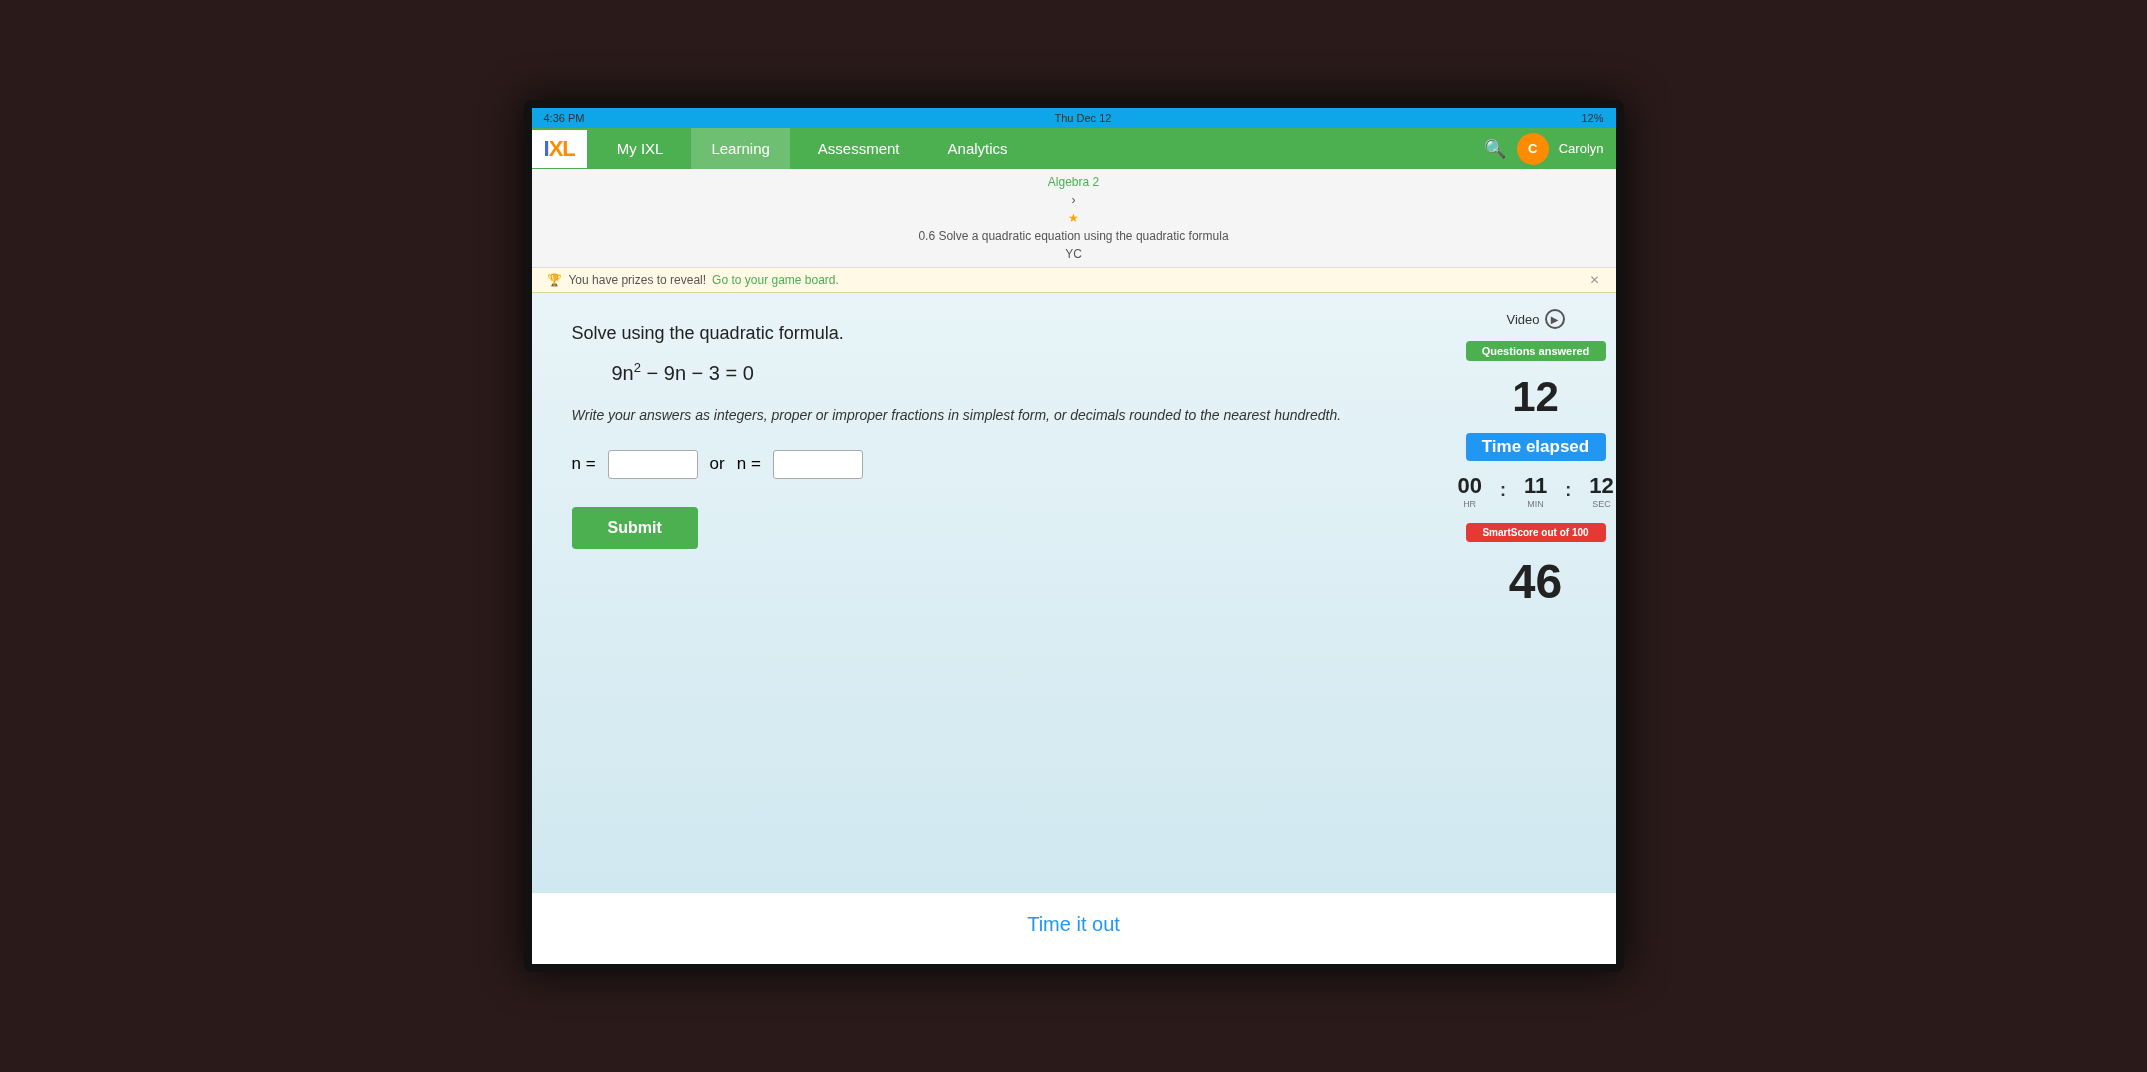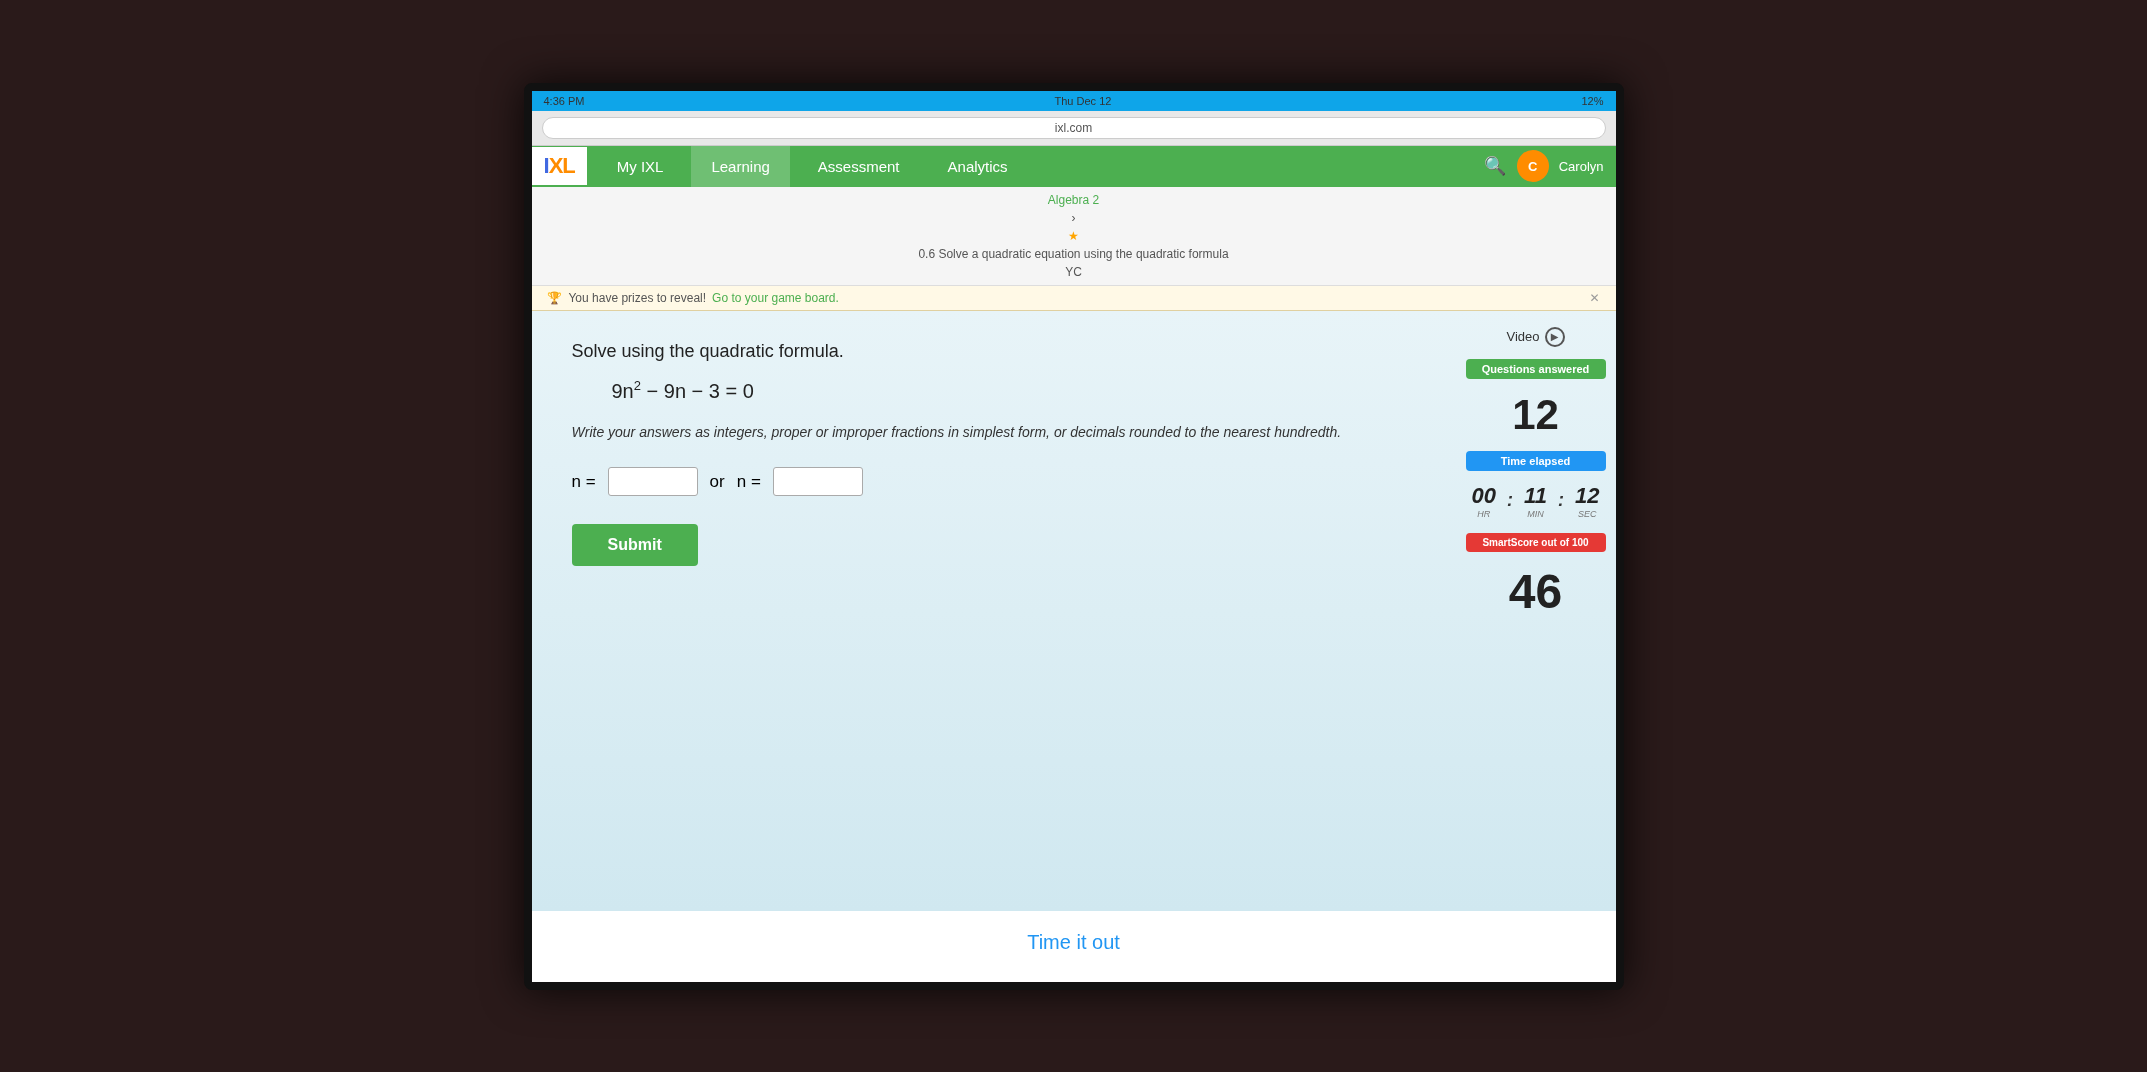--- a/index.html
+++ b/index.html
@@ -234,32 +234,31 @@
       font-size: 42px;
       font-weight: bold;
       color: #222;
       text-align: center;
     }
     .time-elapsed-badge {
       background: #2196f3;
       color: white;
       border-radius: 4px;
       padding: 4px 10px;
-      font-size: 11px;
+      font-size: 17px;
       font-weight: bold;
       text-align: center;
       width: 100%;
     }
     .timer-display {
       display: flex;
       align-items: flex-end;
-      gap: 11px;
+      gap: 18px;
       font-size: 13px;
       color: #333;
-      font-style: italic;
     }
     .timer-num {
       font-size: 22px;
       font-weight: bold;
       color: #222;
     }
     .timer-label {
       font-size: 9px;
       color: #777;
       margin-bottom: 2px;
@@ -300,23 +299,20 @@
 <body>
 
 <div class="screen-container">
 
   <div class="status-bar">
     <span>4:36 PM</span>
     <span>Thu Dec 12</span>
     <span>12%</span>
   </div>
 
-  <div class="browser-chrome">
-    <div class="url-bar">ixl.com</div>
-  </div>
 
   <div class="nav-bar">
     <div class="logo-box">
       <span class="logo-text">
         <span class="logo-i">I</span>XL
       </span>
     </div>
     <nav class="nav-links">
       <a class="nav-link">My IXL</a>
       <a class="nav-link active">Learning</a>

